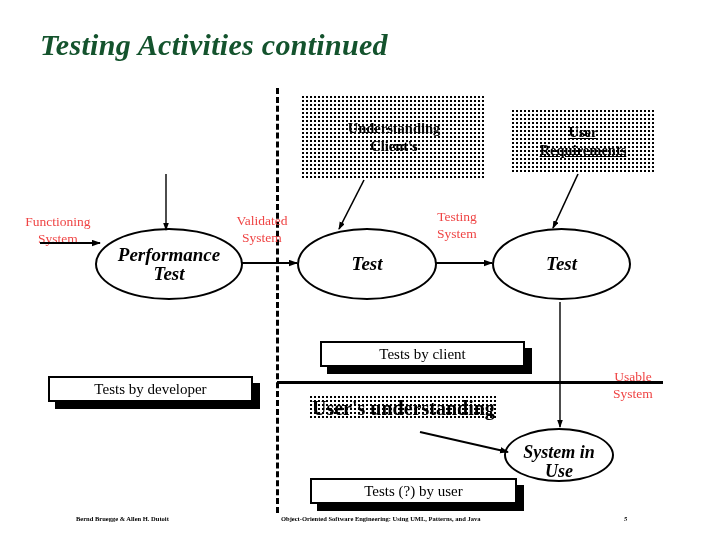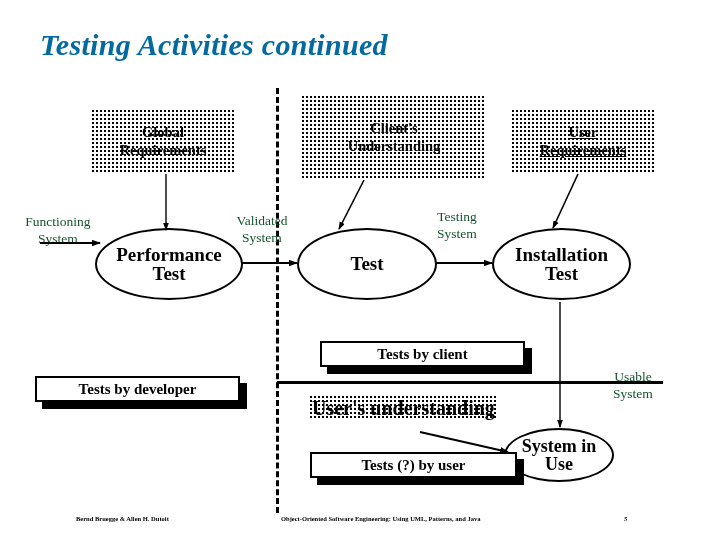--- a/index.html
+++ b/index.html
@@ -19,21 +19,21 @@
   
   #slide-title {
     position: absolute;
     left: 40px;
     top: 28px;
     width: 640px;
     font-family: "Liberation Serif", "DejaVu Serif", serif;
     font-size: 30px;
     font-weight: bold;
     font-style: italic;
-    color: #0369a1;
+    color: #14532d;
     letter-spacing: 0.3px;
     white-space: nowrap;
   }
 
   
   .dotbox {
     position: absolute;
     background-color: #ffffff;
     background-image:
       radial-gradient(circle at 1px 1px, #000000 0.8px, rgba(0,0,0,0) 1.1px);
@@ -56,42 +56,42 @@
     border-radius: 50%;
     background: #ffffff;
     display: flex;
     align-items: center;
     justify-content: center;
     text-align: center;
     font-weight: bold;
     color: #000000;
     box-sizing: border-box;
   }
-  .ellipse span { display: block; line-height: 1.02em; }
+  .ellipse span { display: block; line-height: 1.02em; font-style: italic; }
 
   
   .plainlabel {
     position: absolute;
     font-size: 13.5px;
     line-height: 17px;
-    color: #14532d;
+    color: #ef4444;
     text-align: center;
     white-space: nowrap;
   }
 
   
   .shadowbox {
     position: absolute;
     background: #ffffff;
     border: 2px solid #000000;
     box-shadow: 7px 7px 0 0 #000000;
     display: flex;
     align-items: center;
     justify-content: center;
-    font-weight: bold;
+    font-weight: normal;
     font-size: 15px;
     color: #000000;
     box-sizing: border-box;
     white-space: nowrap;
   }
 
   
   .hline {
     position: absolute;
     background: #000000;
@@ -126,31 +126,25 @@
 </style>
 </head>
 <body>
 
 <div id="slide">
 
   <div id="slide-title">Testing Activities continued</div>
 
   <div class="vdashed" style="left:276px; top:88px; height:425px;"></div>
 
-  <div class="dotbox" style="left:92px; top:110px; width:142px; height:62px;">
-    <span>
-      <span>Global</span>
-      <span>Requirements</span>
-    </span>
-  </div>
 
   <div class="dotbox" style="left:302px; top:96px; width:184px; height:82px;">
     <span>
+      <span>Understanding</span>
       <span>Client's</span>
-      <span>Understanding</span>
     </span>
   </div>
 
   <div class="dotbox" style="left:512px; top:110px; width:142px; height:62px;text-decoration:underline;">
     <span>
       <span>User</span>
       <span>Requirements</span>
     </span>
   </div>
 
@@ -162,26 +156,25 @@
   </div>
 
   <div class="ellipse" style="left:297px; top:228px; width:140px; height:72px; font-size:19px;">
     <span>
       <span>Test</span>
     </span>
   </div>
 
   <div class="ellipse" style="left:492px; top:228px; width:139px; height:72px; font-size:19px;">
     <span>
-      <span>Installation</span>
       <span>Test</span>
     </span>
   </div>
 
-  <div class="ellipse" style="left:504px; top:428px; width:110px; height:54px; font-size:18px;">
+  <div class="ellipse" style="left:504px; top:428px; width:110px; height:54px; font-size:18px;align-items:flex-end;">
     <span>
       <span>System in</span>
       <span>Use</span>
     </span>
   </div>
 
   <div class="plainlabel" style="left:8px; top:213px; width:100px;">
     <div>Functioning</div>
     <div>System</div>
   </div>
@@ -194,25 +187,25 @@
   <div class="plainlabel" style="left:418px; top:208px; width:78px;">
     <div>Testing</div>
     <div>System</div>
   </div>
 
   <div class="plainlabel" style="left:600px; top:324px; width:66px;margin-top:44px;">
     <div>Usable</div>
     <div>System</div>
   </div>
 
-  <div class="shadowbox" style="left:35px; top:376px; width:205px; height:26px;">Tests by developer</div>
+  <div class="shadowbox" style="left:48px; top:376px; width:205px; height:26px;">Tests by developer</div>
 
   <div class="shadowbox" style="left:320px; top:341px; width:205px; height:26px;">Tests by client</div>
 
-  <div class="shadowbox" style="left:310px; top:452px; width:207px; height:26px;">Tests (?)  by user</div>
+  <div class="shadowbox" style="left:310px; top:478px; width:207px; height:26px;">Tests (?)  by user</div>
 
   <div class="hline" style="left:277px; top:381px; width:386px;"></div>
 
   <div class="dotbox" style="left:310px; top:396px; width:186px; height:24px; font-size:20px; justify-content:flex-start; padding-left:2px;">
     <span>User's understanding</span>
   </div>
 
   <svg id="arrows" viewBox="0 0 720 540" xmlns="http://www.w3.org/2000/svg">
     <defs>
       <marker id="ah" markerWidth="9" markerHeight="9" refX="8" refY="3.2" orient="auto" markerUnits="userSpaceOnUse">

